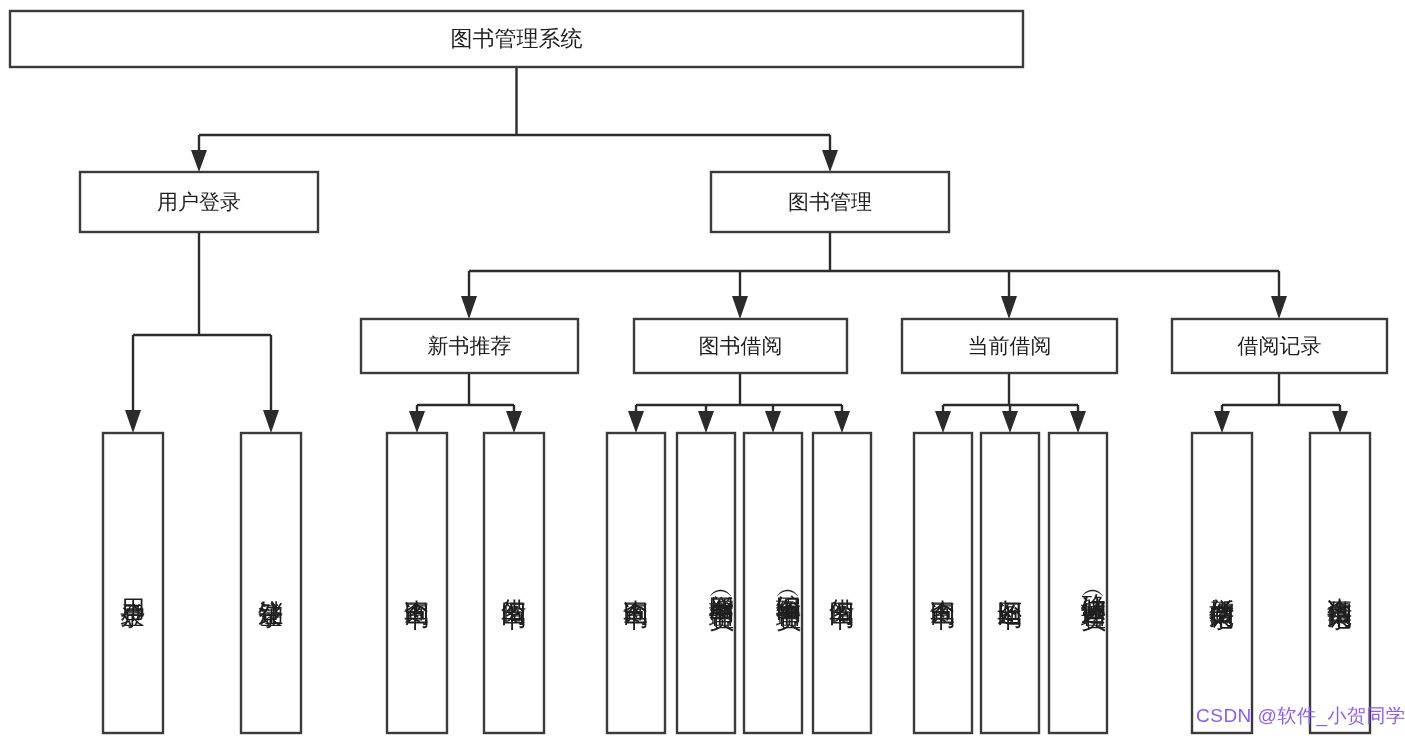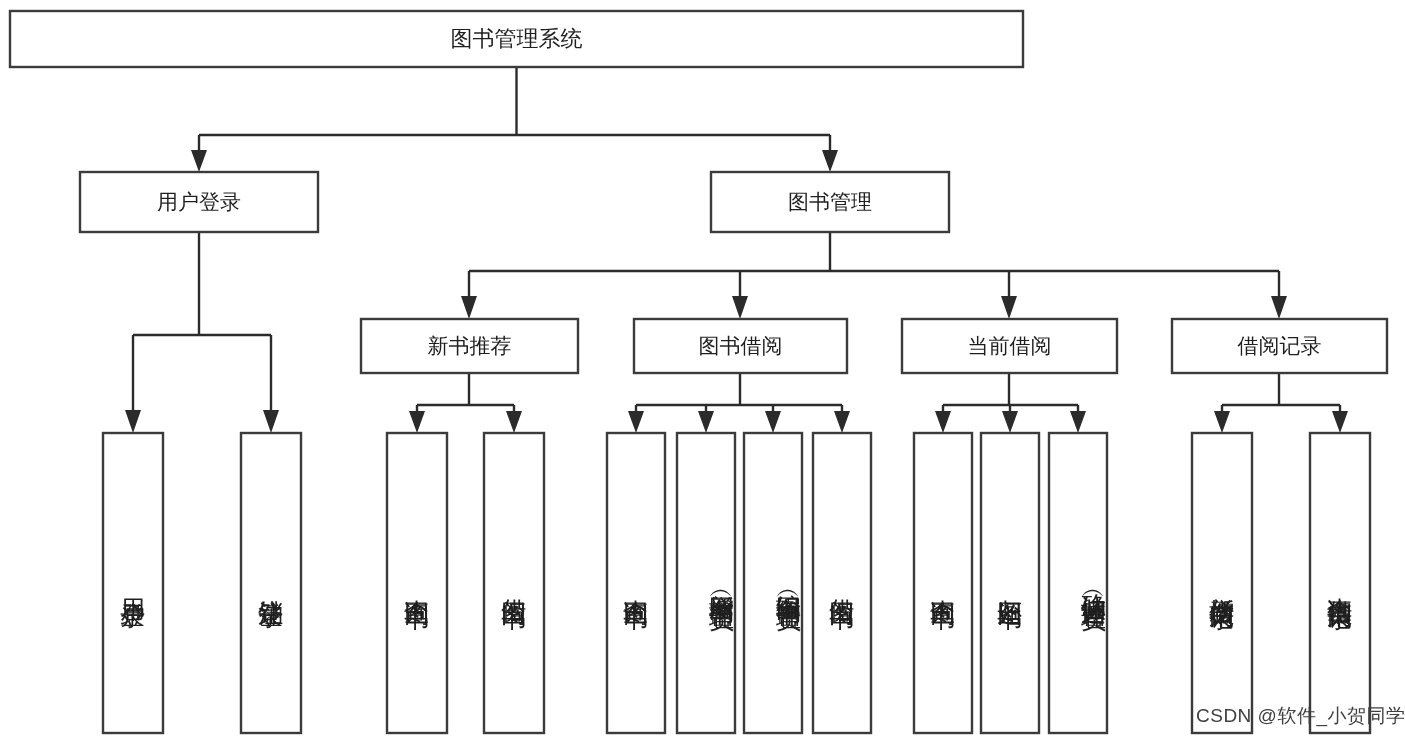--- a/index.html
+++ b/index.html
@@ -67,21 +67,21 @@
     white-space: nowrap;
     display: flex;
     align-items: center;
     justify-content: center;
     pointer-events: none;
   }
   .watermark {
     position: absolute;
     font-family: "Liberation Sans", "DejaVu Sans", sans-serif;
     font-size: 19px;
-    color: #404040;
+    color: #8b5cf6;
     white-space: nowrap;
     letter-spacing: 0.5px;
   }
 </style>
 </head>
 <body>
 
 <div id="diagram-root">
 
   <svg class="diagram-canvas" viewBox="0 0 1405 747">

